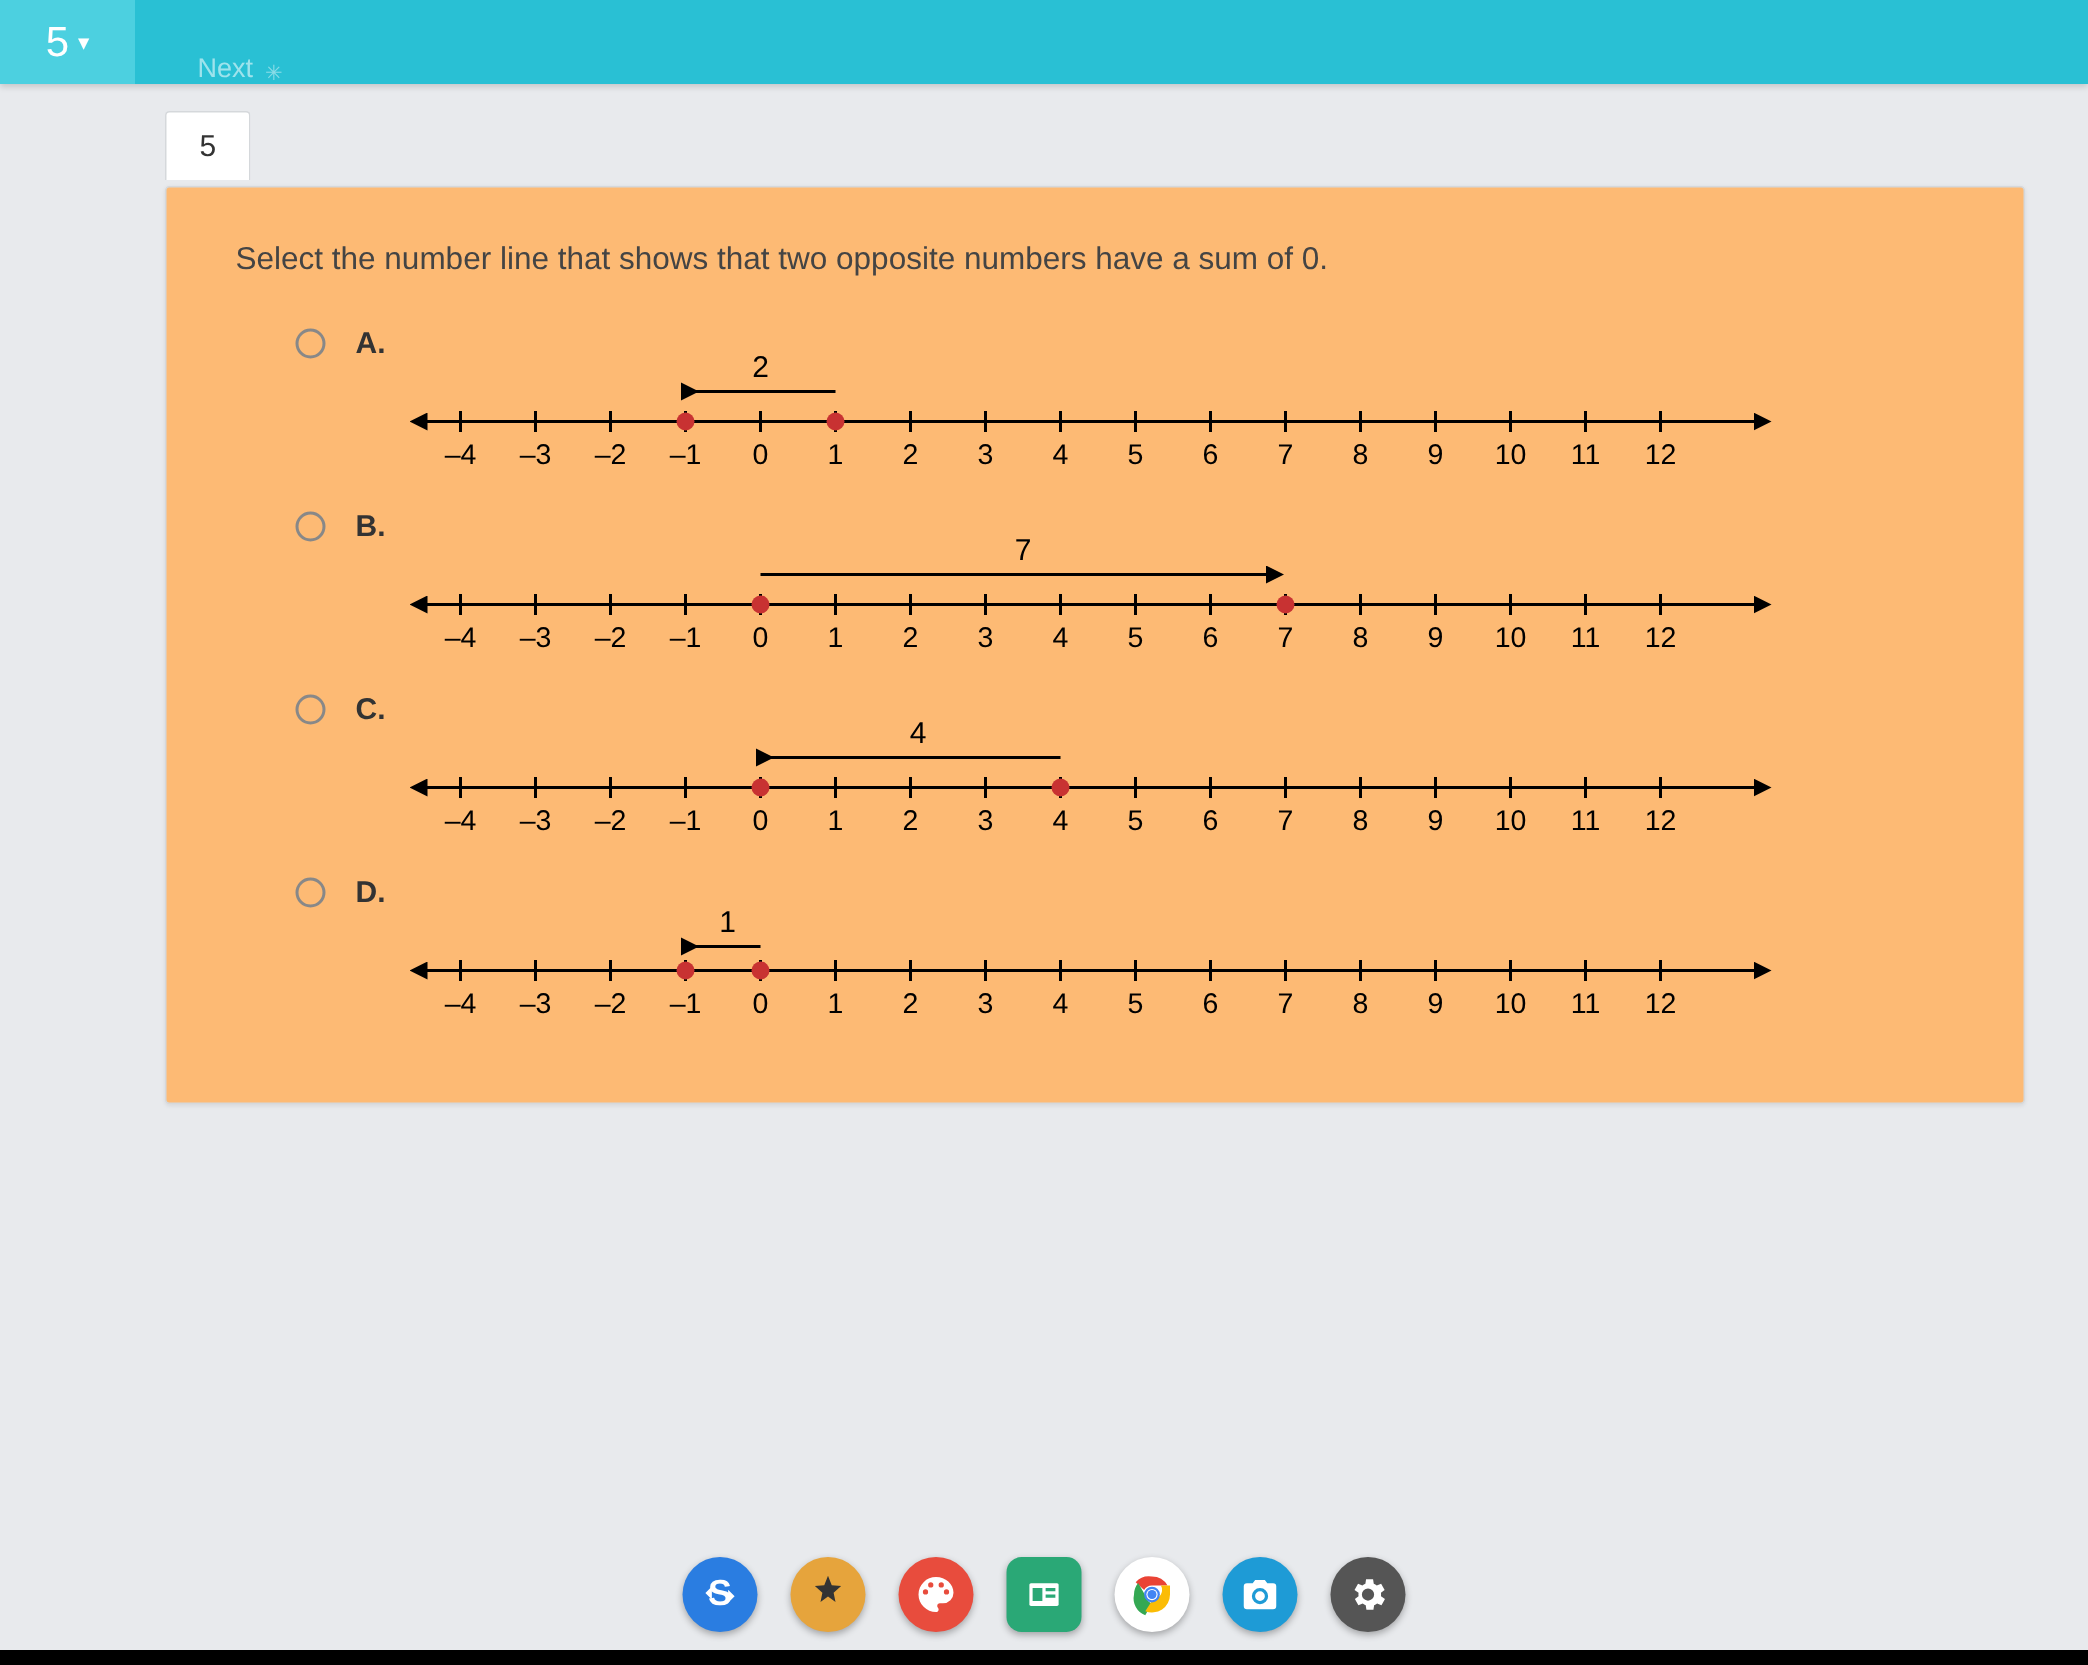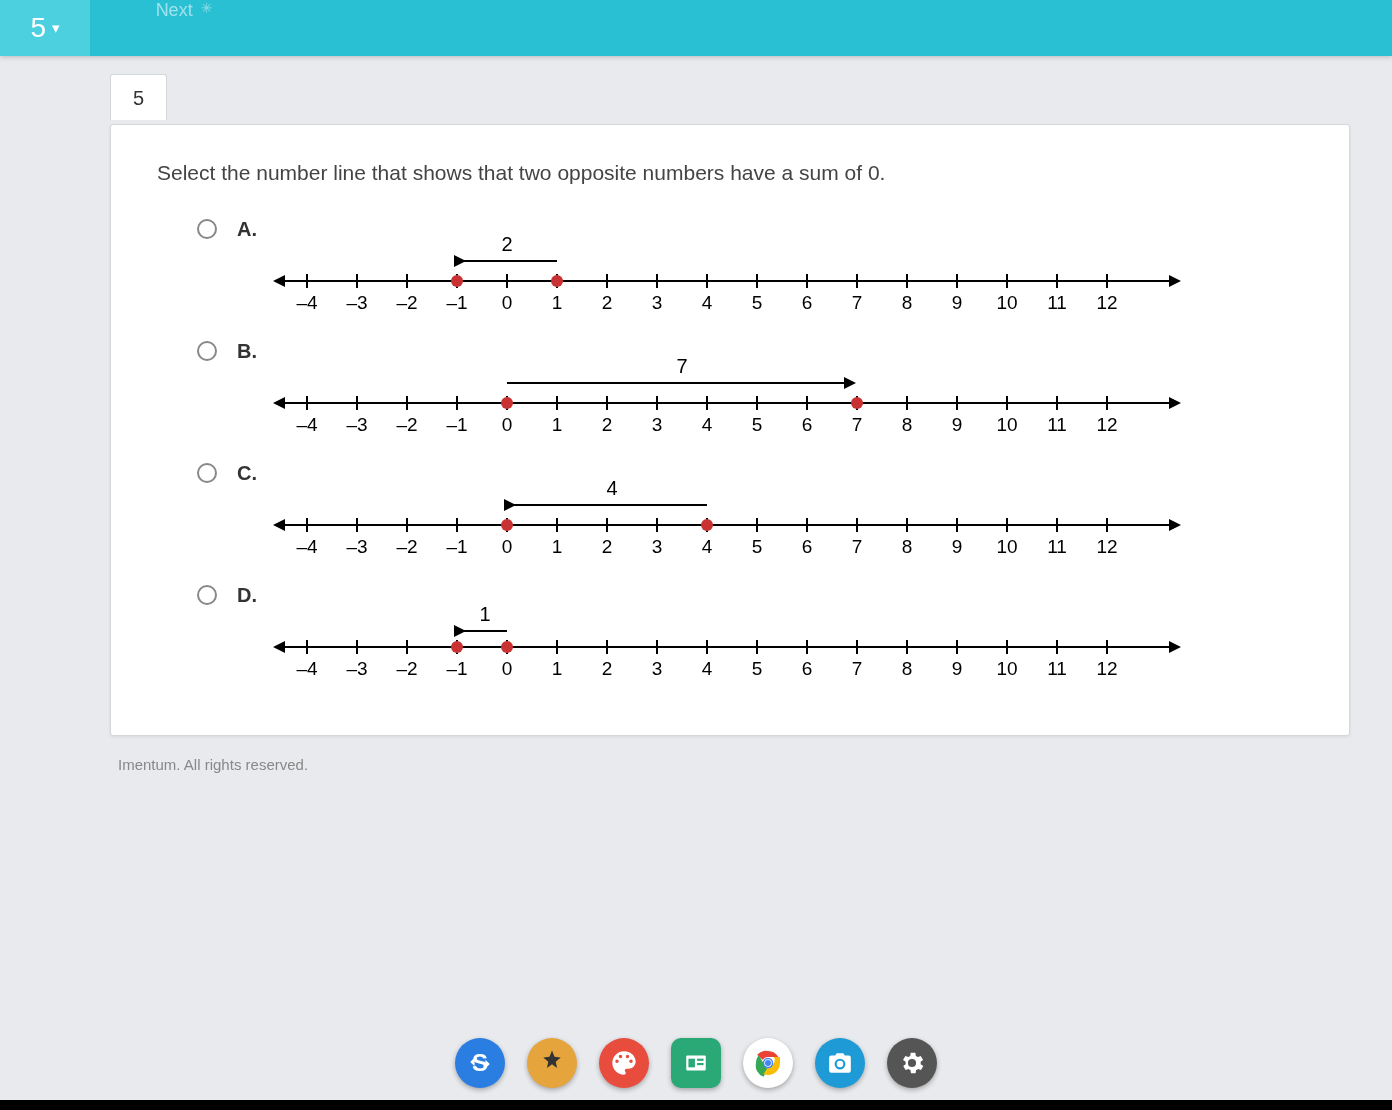--- a/index.html
+++ b/index.html
@@ -29,40 +29,39 @@
     gap: 6px;
     color: #fff;
     font-size: 28px;
     font-weight: 500;
   }
   .chevron { font-size: 15px; color: #fff; }
   .next-btn {
     width: 140px;
     height: 56px;
     display: flex;
-    align-items: flex-start;
+    align-items: flex-end;
     justify-content: center;
     gap: 8px;
     color: rgba(255,255,255,0.55);
     font-size: 18px;
-    margin-left: 24px;
   }
   .gear-small { font-size: 14px; color: rgba(255,255,255,0.45); }
   .topbar-title {
     color: #fff;
     font-size: 24px;
     font-weight: 400;
     padding-left: 10px;
   }
   
   .content-wrap {
     padding: 24px 0 0 110px;
   }
   .card {
-    background: #ffffff;
+    background: #fdba74;
     width: 1240px;
     border: 1px solid #d5d8db;
     border-radius: 3px;
     box-shadow: 0 1px 3px rgba(0,0,0,0.08);
     position: relative;
   }
   .card-qnum {
     position: absolute;
     top: -4px;
     left: 0;
@@ -369,21 +368,20 @@
               <text x="218" y="34" font-size="20" text-anchor="middle">1</text>
               <circle cx="190" cy="60" r="6" fill="#c83232"></circle>
               <circle cx="240" cy="60" r="6" fill="#c83232"></circle>
             </svg>
           </div>
         </div>
 
       </div>
     </div>
   </div>
-  <div class="footer">Imentum. All rights reserved.</div>
 </div>
 
 <div class="taskbar">
   <div class="tb-icon" style="background:#2a7de1">
     <svg width="26" height="26" viewBox="0 0 24 24" fill="#fff">
         <path d="M7 7l-4 4 4 4V7zm10 10l4-4-4-4v8z"></path>
         <path d="M3 11h14v2H3zM7 11h14v2H7z" opacity="0"></path>
       </svg>
     <span style="position:absolute;font-weight:bold;">S</span>
   </div>

